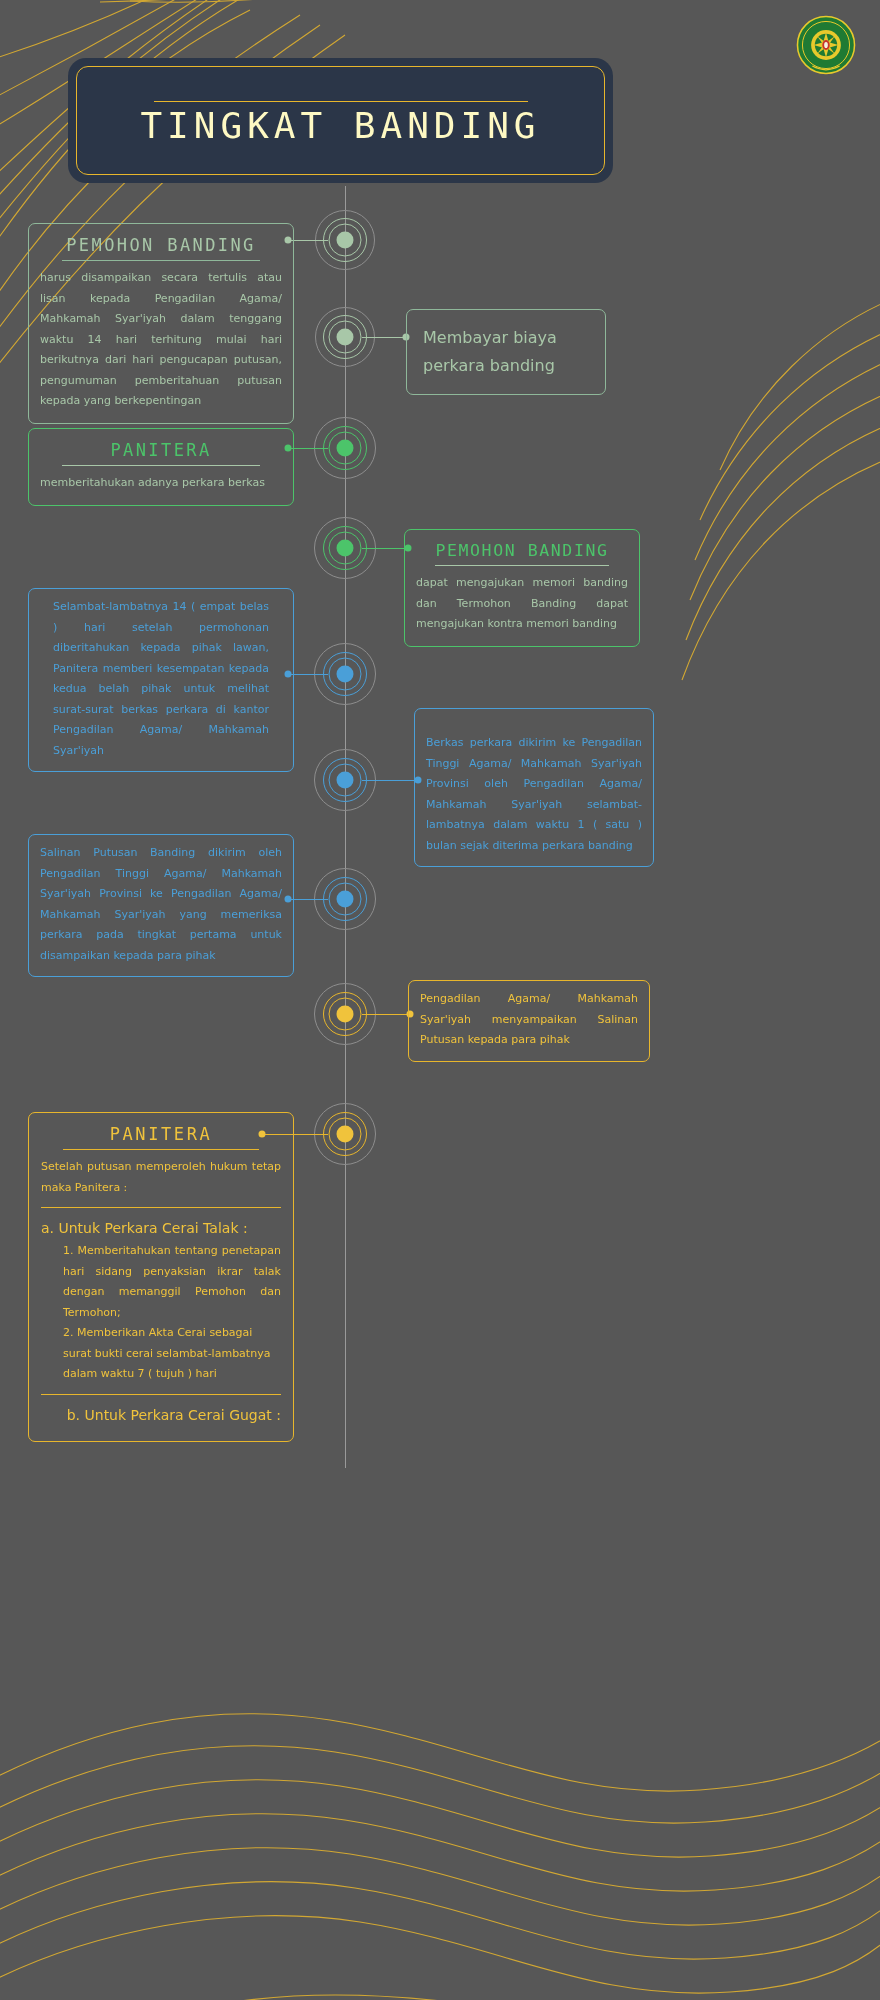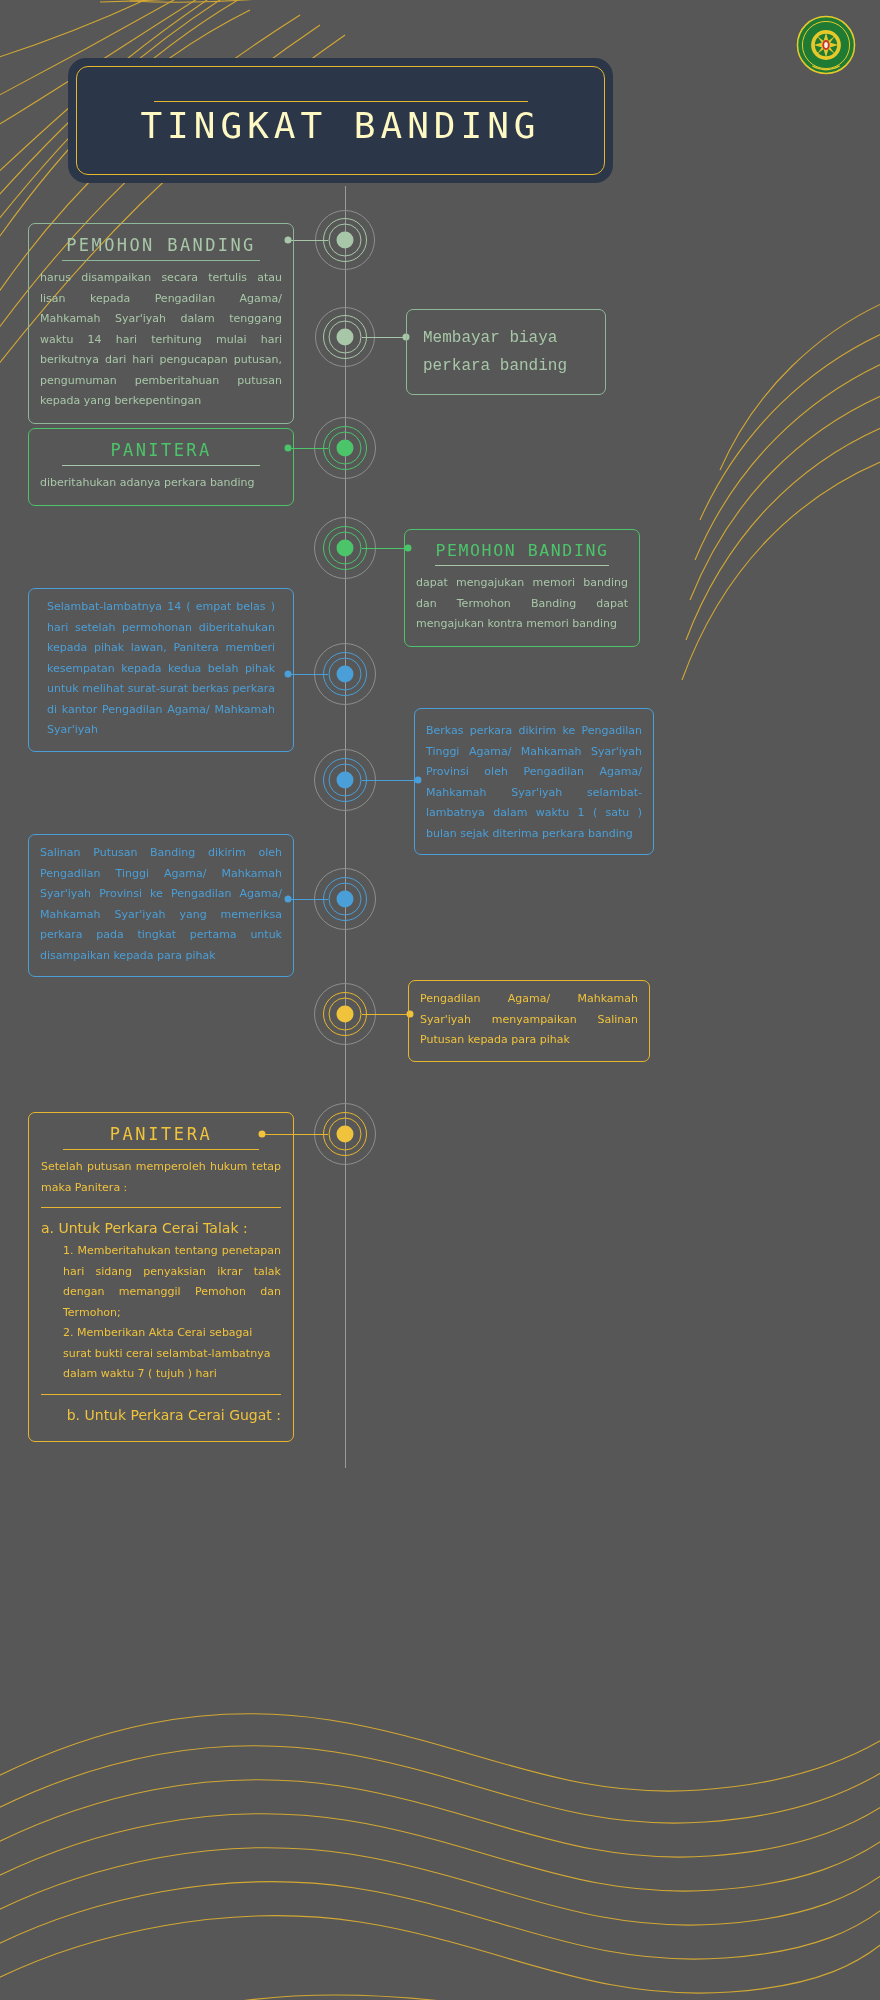--- a/index.html
+++ b/index.html
@@ -56,21 +56,21 @@
   .conn-dot { position:absolute; width:7px; height:7px; border-radius:50%; transform:translate(-50%,-50%); }
 
   
   .box { position:absolute; border:1.3px solid; border-radius:7px; padding:9px 11px 11px; }
   .box .title {
     text-align:center; font-family:"DejaVu Sans Mono", monospace;
     font-size:17px; letter-spacing:2.4px; padding:2px 0 5px;
   }
   .box .trule { height:1px; margin:0 auto 7px; width:82%; }
   .box p { font-size:11px; line-height:20.5px; text-align:justify; text-align-last:left; }
-  .box p.last { text-align:left;font-family:Liberation Mono, monospace; }
+  .box p.last { text-align:left; }
 
   .g-dim { color:#a8c7a8; }    
   .g-brt { color:#4cc46a; }    
   .b-clr { color:#4a9fd8; }    
   .y-clr { color:#f0c33c; }    
 
   .bd-gdim { border-color:#8fb89a; }
   .bd-gbrt { border-color:#4cc46a; }
   .bd-b    { border-color:#4a9fd8; }
   .bd-y    { border-color:#e8b62c; }
@@ -247,34 +247,34 @@
     <p class="g-dim">harus disampaikan secara tertulis atau lisan kepada Pengadilan Agama/ Mahkamah Syar'iyah dalam tenggang waktu 14 hari terhitung mulai hari berikutnya dari hari pengucapan putusan, pengumuman pemberitahuan putusan kepada yang berkepentingan</p>
   </div>
 
   <div class="box bd-gdim" style="left:406px; top:309px; width:200px; padding:14px 16px;">
     <p class="g-dim last" style="font-size:16px; line-height:28px; text-align:left;">Membayar biaya perkara banding</p>
   </div>
 
   <div class="box bd-gbrt" style="left:28px; top:428px; width:266px;">
     <div class="title g-brt">PANITERA</div>
     <div class="trule" style="background:#a8c7a8;"></div>
-    <p class="g-dim">diberitahukan adanya perkara banding</p>
+    <p class="g-dim">memberitahukan adanya perkara berkas</p>
   </div>
 
   <div class="box bd-gbrt" style="left:404px; top:529px; width:236px;">
     <div class="title g-brt" style="font-size:16.5px;letter-spacing:1.6px;">PEMOHON BANDING</div>
     <div class="trule" style="background:#a8c7a8;"></div>
     <p class="g-dim">dapat mengajukan memori banding dan Termohon Banding dapat mengajukan kontra memori banding</p>
   </div>
 
-  <div class="box bd-b" style="left:28px; top:588px; width:266px; padding:8px 18px 10px;">
+  <div class="box bd-b" style="left:28px; top:588px; width:266px; padding:8px 24px 10px;">
     <p class="b-clr">Selambat-lambatnya 14 ( empat belas ) hari setelah permohonan diberitahukan kepada pihak lawan, Panitera memberi kesempatan kepada kedua belah pihak untuk melihat surat-surat berkas perkara di kantor Pengadilan Agama/ Mahkamah Syar'iyah</p>
   </div>
 
-  <div class="box bd-b" style="left:414px; top:708px; width:240px; padding:12px 11px 10px;">
+  <div class="box bd-b" style="left:414px; top:708px; width:240px; padding:24px 11px 10px;">
     <p class="b-clr">Berkas perkara dikirim ke Pengadilan Tinggi Agama/ Mahkamah Syar'iyah Provinsi oleh Pengadilan Agama/ Mahkamah Syar'iyah selambat-lambatnya dalam waktu 1 ( satu ) bulan sejak diterima perkara banding</p>
   </div>
 
   <div class="box bd-y" style="left:408px; top:980px; width:242px; padding:8px 11px 10px;">
     <p class="y-clr">Pengadilan Agama/ Mahkamah Syar'iyah menyampaikan Salinan Putusan kepada para pihak</p>
   </div>
 
   <div class="box bd-b" style="left:28px; top:834px; width:266px; padding:8px 11px 10px;">
     <p class="b-clr">Salinan Putusan Banding dikirim oleh Pengadilan Tinggi Agama/ Mahkamah Syar'iyah Provinsi ke Pengadilan Agama/ Mahkamah Syar'iyah yang memeriksa perkara pada tingkat pertama untuk disampaikan kepada para pihak</p>
   </div>

